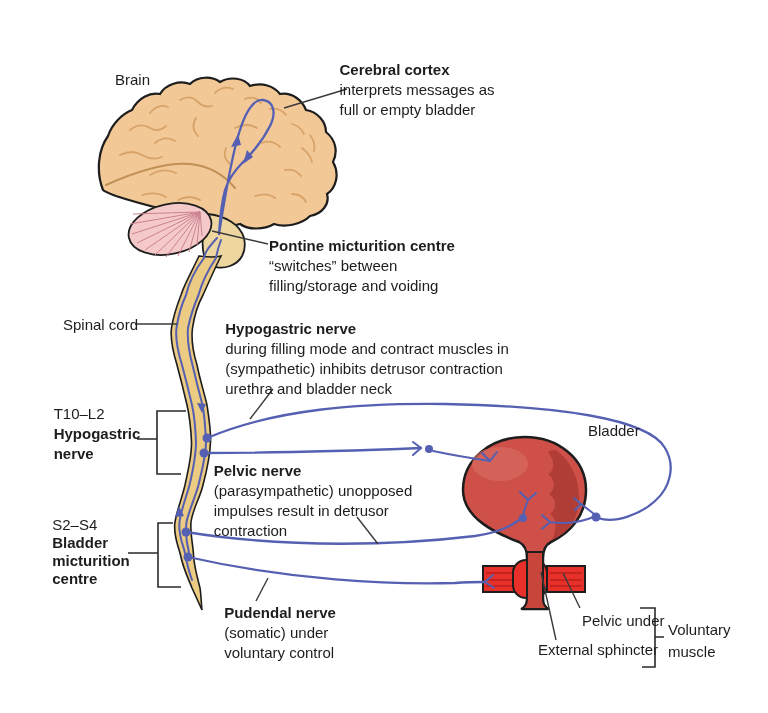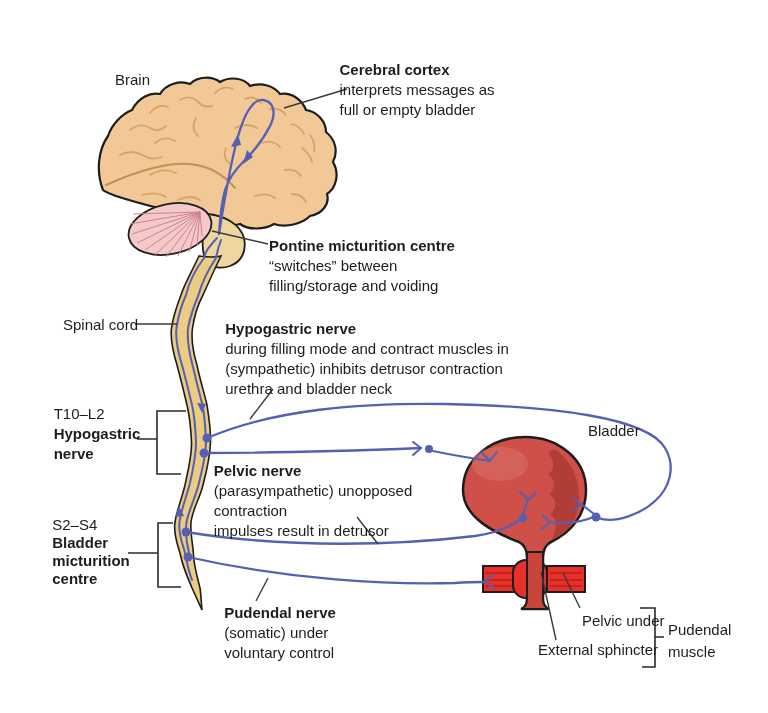--- a/index.html
+++ b/index.html
@@ -190,22 +190,22 @@
 
   <div class="lbl ctr" style="left:97px;top:404px">
     <div>T10–L2</div>
     <div class="bold">Hypogastric</div>
     <div class="bold">nerve</div>
   </div>
 
   <div class="lbl ctr" style="left:313px;top:461px">
     <div class="bold">Pelvic nerve</div>
     <div>(parasympathetic) unopposed</div>
+    <div>impulses result in detrusor</div>
     <div>contraction</div>
-    <div>impulses result in detrusor</div>
   </div>
 
   <div class="lbl ctr lh18" style="left:91px;top:516px">
     <div>S2–S4</div>
     <div class="bold">Bladder</div>
     <div class="bold">micturition</div>
     <div class="bold">centre</div>
   </div>
 
   <div class="lbl ctr" style="left:280px;top:603px">
@@ -214,17 +214,17 @@
     <div>voluntary control</div>
   </div>
 
   <div class="lbl" style="left:588px;top:421px">Bladder</div>
 
   <div class="lbl" style="left:582px;top:611px">Pelvic under</div>
 
   <div class="lbl" style="left:538px;top:640px">External sphincter</div>
 
   <div class="lbl lh22" style="left:668px;top:619px">
-    <div>Pudendal</div>
+    <div>Voluntary</div>
     <div>muscle</div>
   </div>
 
 </div>
 
 </body></html>

